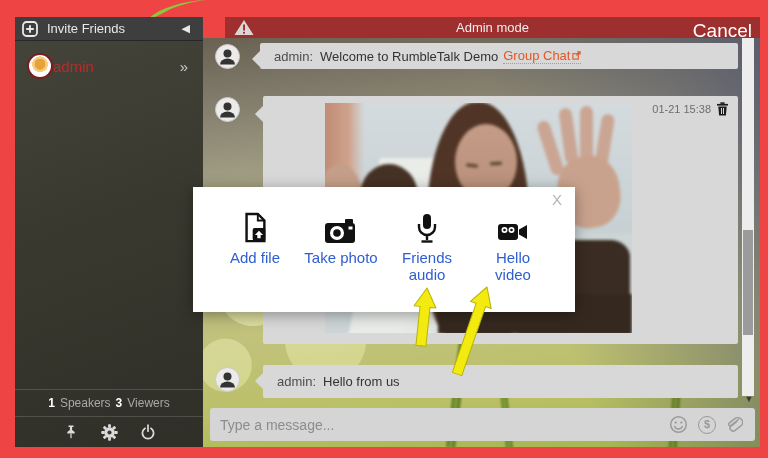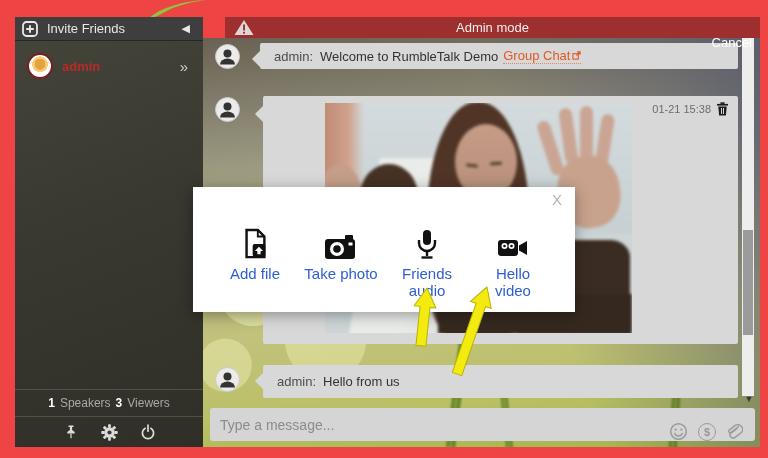--- a/index.html
+++ b/index.html
@@ -17,38 +17,38 @@
   .sidebar { position:absolute; left:0; top:0; width:188px; height:430px;
              background:linear-gradient(160deg,#46453c 0%, #3a392f 45%, #2f2f28 100%); }
   .side-top { position:absolute; left:0; right:0; top:0; height:24px; background:#3e3e3e;
               border-bottom:1px solid #272725; display:flex; align-items:center; cursor:pointer; }
   .side-top .invite-label { margin-left:9px; color:#e8e8e8; font-size:13px; }
   .side-top .plus-wrap { margin-left:7px; display:flex; }
   .collapse-glyph { margin-left:auto; margin-right:13px; color:#e8e8e8; font-size:11px; }
   .user-row { position:absolute; left:0; right:0; top:27px; height:44px; display:flex; align-items:center; cursor:pointer; }
   .mascot { width:26px; height:26px; margin-left:12px; border-radius:50%; border:2px solid #7c1d1d;
             background:radial-gradient(circle at 50% 42%, #e8a23b 0 32%, #f5cd7d 33% 46%, #ffffff 47% 100%); }
-  .user-name { margin-left:9px; color:#b92b27; font-size:13px; font-weight:bold; }
+  .user-name { color:#b92b27; font-size:15px; font-weight:normal; }
   .expand-glyph { margin-left:auto; margin-right:16px; color:#cccccc; font-size:15px; letter-spacing:-1px; }
   .stats-row { position:absolute; left:0; right:0; top:372px; height:27px;
                border-top:1px solid rgba(255,255,255,.15);
                display:flex; align-items:center; justify-content:center; gap:5px;
                font-size:12px; color:#a9a9a6; }
   .stats-row b { color:#ffffff; font-weight:bold; }
   .icons-row { position:absolute; left:0; right:0; top:399px; height:31px;
                border-top:1px solid rgba(255,255,255,.15);
                display:flex; align-items:center; justify-content:center; gap:22px; }
   .side-icon { display:flex; cursor:pointer; }
 
   
   .chat { position:absolute; left:188px; top:0; width:557px; height:430px; }
   .chat-header { position:absolute; left:0; right:0; top:0; height:21px; background:#9e2f2f; z-index:4;margin-left:22px; }
   .chat-header .warn { position:absolute; left:8px; top:2px; }
   .chat-title { position:absolute; left:0; right:0; top:3px; text-align:center; color:#f3eded; font-size:13px; }
-  .cancel-btn { position:absolute; right:8px; top:18px; color:#ffffff; font-size:13px; cursor:pointer; }
+  .cancel-btn { position:absolute; right:8px; top:3px; color:#ffffff; font-size:19px; cursor:pointer; }
 
   .chat-body { position:absolute; left:0; right:0; top:21px; bottom:0;
       background:
         radial-gradient(circle at 9% 62%, rgba(240,243,185,.55) 0 34px, rgba(240,243,185,0) 35px),
         radial-gradient(circle at 22% 74%, rgba(238,240,178,.45) 0 40px, rgba(238,240,178,0) 41px),
         radial-gradient(circle at 4% 80%, rgba(244,246,190,.4) 0 26px, rgba(244,246,190,0) 27px),
         linear-gradient(175deg,#6a6152 0%, #7d7868 12%, #9b9880 28%, #b5b382 48%, #c2c27c 66%, #bac066 84%, #a4b54b 100%);
       overflow:hidden; }
   .chat-body::before { content:""; position:absolute; inset:0; z-index:0;
       background:linear-gradient(252deg, rgba(88,91,108,.9) 0%, rgba(88,91,108,.5) 16%, rgba(88,91,108,0) 42%); }
@@ -101,33 +101,33 @@
   .ph-dark2 { position:absolute; left:198px; top:142px; width:112px; height:95px; background:#3a2c22; border-radius:18% 18% 0 0; }
 
   
   .scroll-track { position:absolute; left:539px; top:0; width:12px; height:358px; background:#ededed; z-index:3; }
   .scroll-thumb { position:absolute; left:1px; top:192px; width:10px; height:105px; background:#9b9b9b; cursor:pointer; }
   .scroll-arrow { position:absolute; left:540px; top:356px; width:12px; text-align:center;
                   font-size:9px; color:#3a3a3a; z-index:3; cursor:pointer; }
 
   
   .composer { position:absolute; left:7px; top:370px; width:545px; height:33px; background:#d5d5d5;
-              border-radius:3px; display:flex; align-items:flex-end; z-index:3; }
+              border-radius:3px; display:flex; align-items:center; z-index:3; }
   .composer input { flex:1; height:100%; background:transparent; border:none; outline:none;
                     padding-left:10px; font-size:14px; color:#555; font-family:"Liberation Sans", sans-serif; }
   .composer input::placeholder { color:#8c8c8c; }
   .comp-icon { display:flex; align-items:center; justify-content:center; cursor:pointer; margin-right:10px; }
   .dollar-icon { width:18px; height:18px; border:1.6px solid #9a9a9a; border-radius:50%;
                  color:#9a9a9a; font-size:11px; font-weight:bold; line-height:1; }
 
   
   .modal { position:absolute; left:193px; top:187px; width:382px; height:125px; background:#fff;
            z-index:15; box-shadow:0 3px 14px rgba(0,0,0,.35); }
   .modal-close { position:absolute; right:13px; top:4px; color:#b3b3b3; font-size:15px; cursor:pointer; }
-  .modal-items { display:flex; justify-content:center; padding-top:40px; }
+  .modal-items { display:flex; justify-content:center; padding-top:24px; }
   .modal-item { width:86px; text-align:center; cursor:pointer; }
   .mi-icon { height:33px; display:flex; align-items:flex-end; justify-content:center; }
   .mi-label { margin-top:5px; color:#2e5ed0; font-size:15px; line-height:1.15; }
   .modal-item:nth-child(3) .mi-label, .modal-item:nth-child(4) .mi-label { max-width:56px; margin-left:auto; margin-right:auto; }
 
   
   .arrows { position:absolute; left:398px; top:278px; z-index:20; pointer-events:none; }
 </style>
 </head>
 <body>

